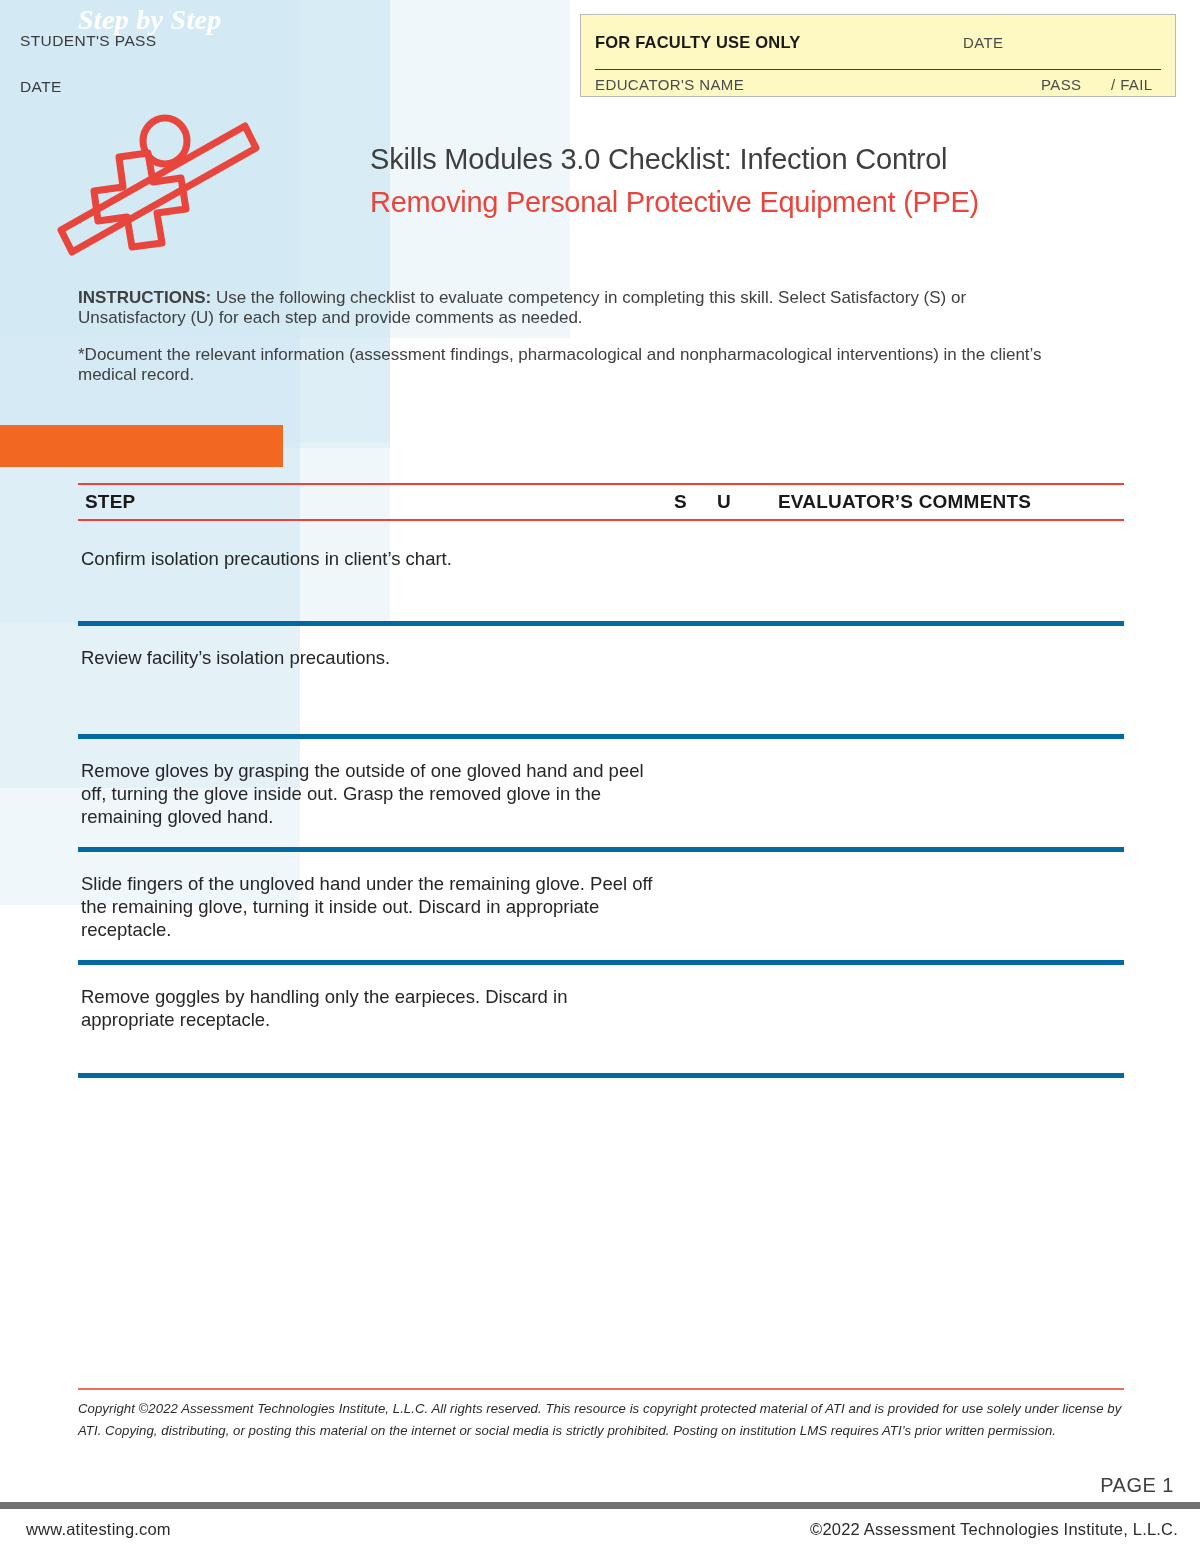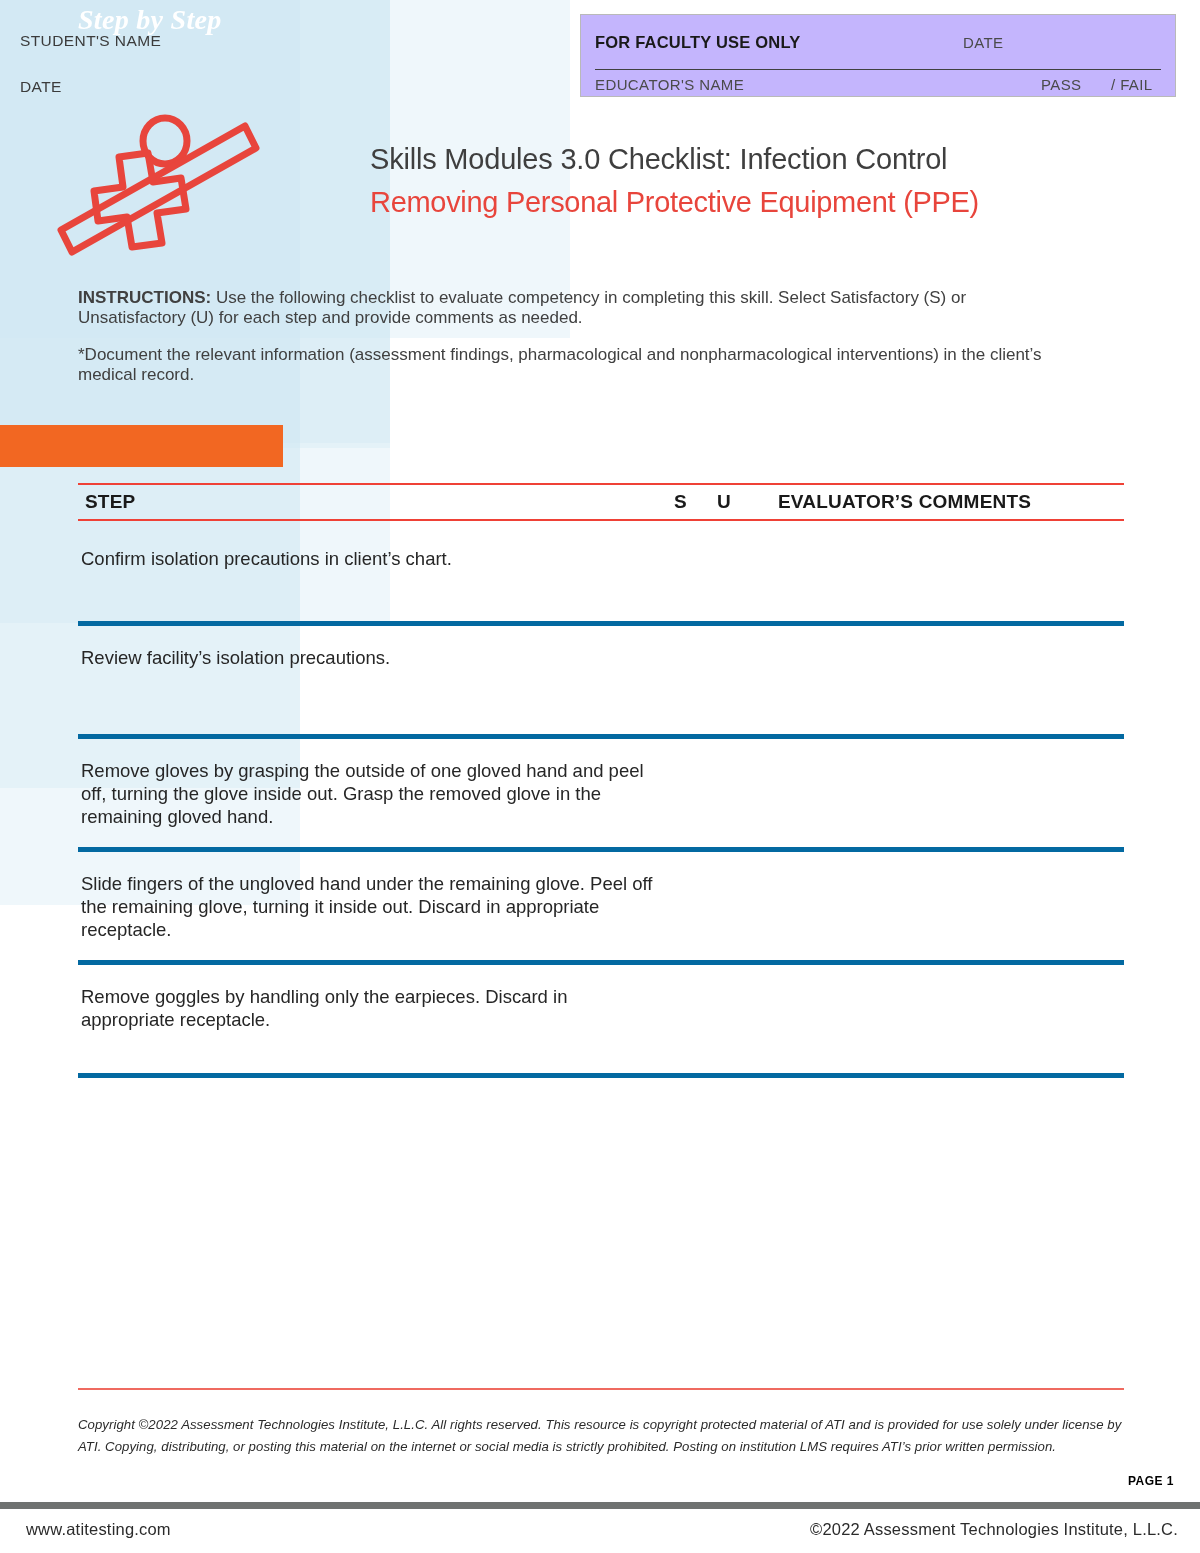--- a/index.html
+++ b/index.html
@@ -33,21 +33,21 @@
   
   .hdr-left { position: absolute; left: 20px; font-size: 15.5px; letter-spacing: 0.4px; color: #3b3b3b; }
   #students-name { top: 32px; }
   #student-date  { top: 78px; }
 
   #faculty-box {
     position: absolute;
     left: 580px; top: 14px;
     width: 596px; height: 83px;
     border: 1px solid #b9b9b9;
-    background: #c4b5fd;
+    background: #fef9c3;
   }
   #faculty-row1 { position: absolute; left: 14px; top: 18px; width: 566px; height: 22px; }
   #faculty-row2 { position: absolute; left: 14px; top: 54px; width: 566px; height: 22px;
                   border-top: 1px solid #404040; padding-top: 6px; }
   #faculty-title { position: absolute; left: 0;    top: 0; font-size: 16.5px; font-weight: bold; letter-spacing: 0.2px; color: #1a1a1a; }
   #faculty-date  { position: absolute; left: 368px; top: 1px; font-size: 15px; color: #4a4a4a; letter-spacing: 0.4px; }
   #educator-name { position: absolute; left: 0;    top: 6px; font-size: 15px; color: #4a4a4a; letter-spacing: 0.4px; }
   #pass-label    { position: absolute; left: 446px; top: 6px; font-size: 15px; color: #4a4a4a; letter-spacing: 0.4px; }
   #fail-label    { position: absolute; left: 516px; top: 6px; font-size: 15px; color: #4a4a4a; letter-spacing: 0.4px; }
 
@@ -112,52 +112,52 @@
   #row2 .step-text { top: 20px; }
   #row3 { height: 113px; }
   #row3 .step-text { top: 20px; }
   #row4 { height: 113px; }
   #row4 .step-text { top: 20px; }
 
   
   #copyright-wrap { position: absolute; left: 78px; top: 1388px; width: 1046px; }
   #copyright-rule { height: 2px; background: #ef6a60; width: 100%; }
   #copyright-text {
-    margin-top: 24px;
+    margin-top: 8px;
     font-size: 13.2px;
     font-style: italic;
     line-height: 22px;
     color: #2b2b2b;
     letter-spacing: 0.05px;
   }
 
   
   #page-number {
     position: absolute; right: 26px; top: 1474px;
-    font-size: 12px; color: #000000; letter-spacing: 0.5px; font-weight: bold;
+    font-size: 20px; color: #404040; letter-spacing: 0.5px;
   }
 
   
   #footer-bar { position: absolute; left: 0; top: 1502px; width: 1200px; height: 7px; background: #6f7271; }
   #footer-left  { position: absolute; left: 26px;  top: 1520px; font-size: 16.5px; color: #2b2b2b; letter-spacing: 0.2px; }
   #footer-right { position: absolute; right: 22px; top: 1520px; font-size: 16.5px; color: #2b2b2b; letter-spacing: 0.2px; }
 </style>
 </head>
 <body>
 
 <div id="page">
 
   <div class="wm" id="wm1"></div>
   <div class="wm" id="wm2"></div>
   <div class="wm" id="wm3"></div>
   <div class="wm" id="wm4"></div>
   <div class="wm" id="wm5"></div>
   <div class="wm" id="wm6"></div>
 
-  <div class="hdr-left" id="students-name">STUDENT'S NAME</div>
+  <div class="hdr-left" id="students-name">STUDENT'S PASS</div>
   <div class="hdr-left" id="student-date">DATE</div>
 
   <div id="faculty-box">
     <div id="faculty-row1">
       <span id="faculty-title">FOR FACULTY USE ONLY</span>
       <span id="faculty-date">DATE</span>
     </div>
     <div id="faculty-row2">
       <span id="educator-name">EDUCATOR'S NAME</span>
       <span id="pass-label">PASS</span>

